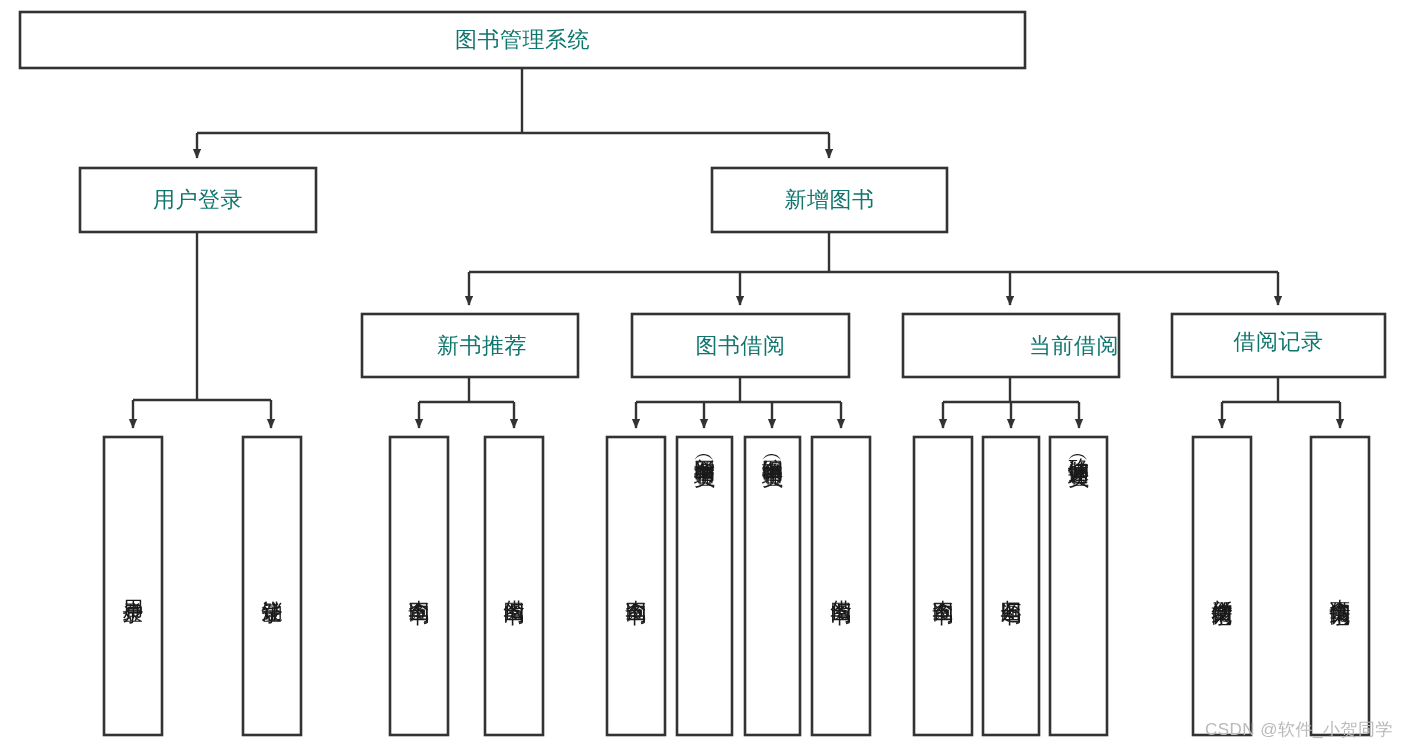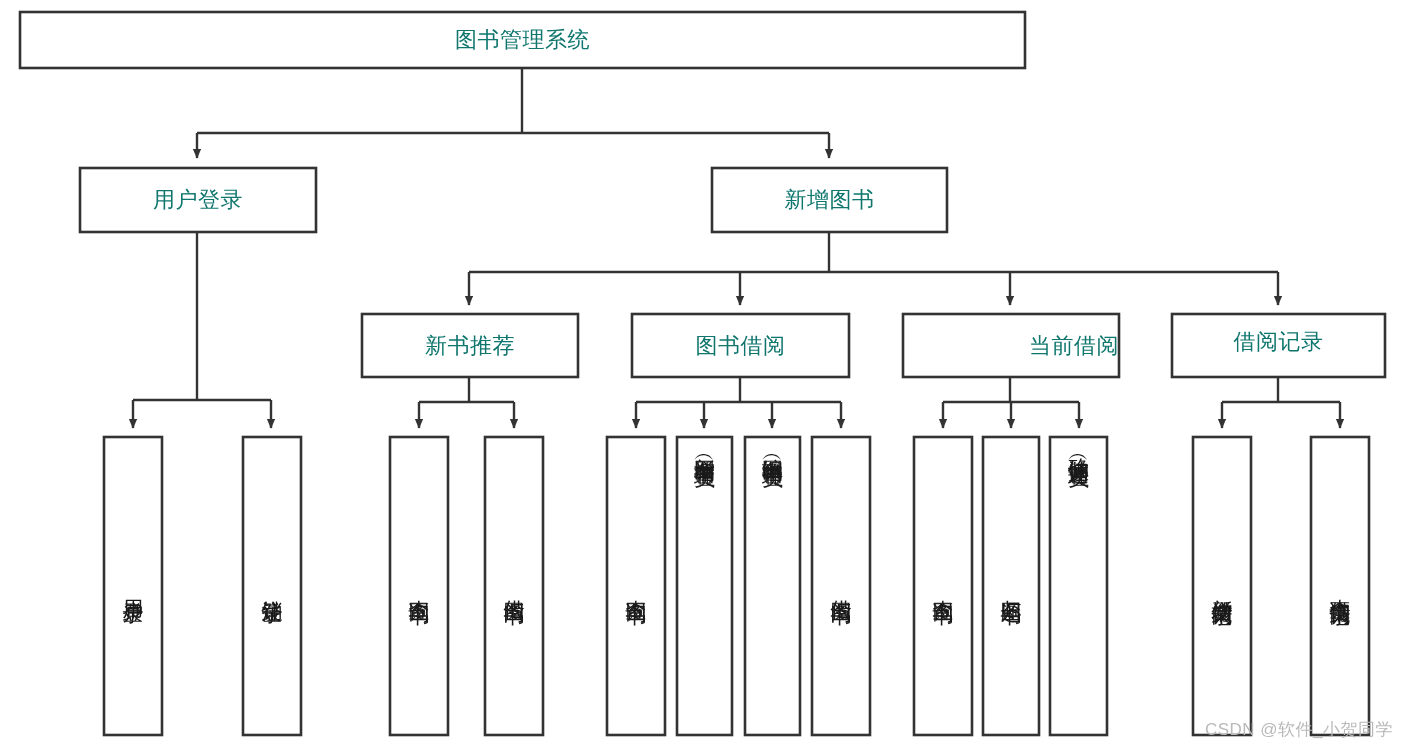--- a/index.html
+++ b/index.html
@@ -183,21 +183,21 @@
     <span class="hlabel-text">图书管理系统</span>
   </div>
 
   <div class="hlabel-wrap" style="left:80px; top:168px; width:236px; height:64px;">
     <span class="hlabel-text">用户登录</span>
   </div>
   <div class="hlabel-wrap" style="left:712px; top:168px; width:235px; height:64px;">
     <span class="hlabel-text">新增图书</span>
   </div>
 
-  <div class="hlabel-wrap" style="left:362px; top:314px; width:216px; height:63px;">
+  <div class="hlabel-wrap" style="left:362px; top:314px; width:216px; height:63px;padding-left:12px;">
     <span class="hlabel-text">新书推荐</span>
   </div>
   <div class="hlabel-wrap" style="left:632px; top:314px; width:217px; height:63px;justify-content:center;">
     <span class="hlabel-text">图书借阅</span>
   </div>
   <div class="hlabel-wrap" style="left:903px; top:314px; width:216px; height:63px;justify-content:flex-end;">
     <span class="hlabel-text">当前借阅</span>
   </div>
   <div class="hlabel-wrap" style="left:1172px; top:314px; width:213px; height:56px;">
     <span class="hlabel-text">借阅记录</span>

